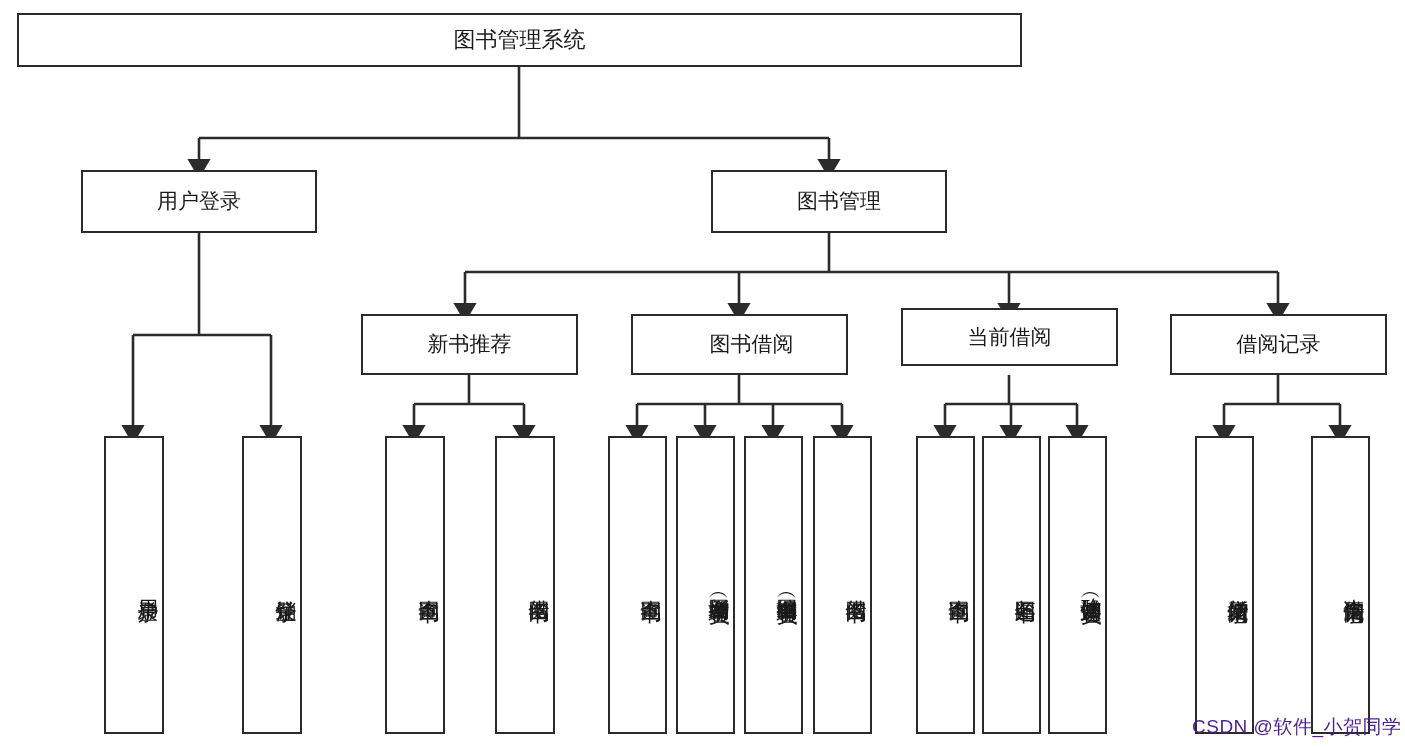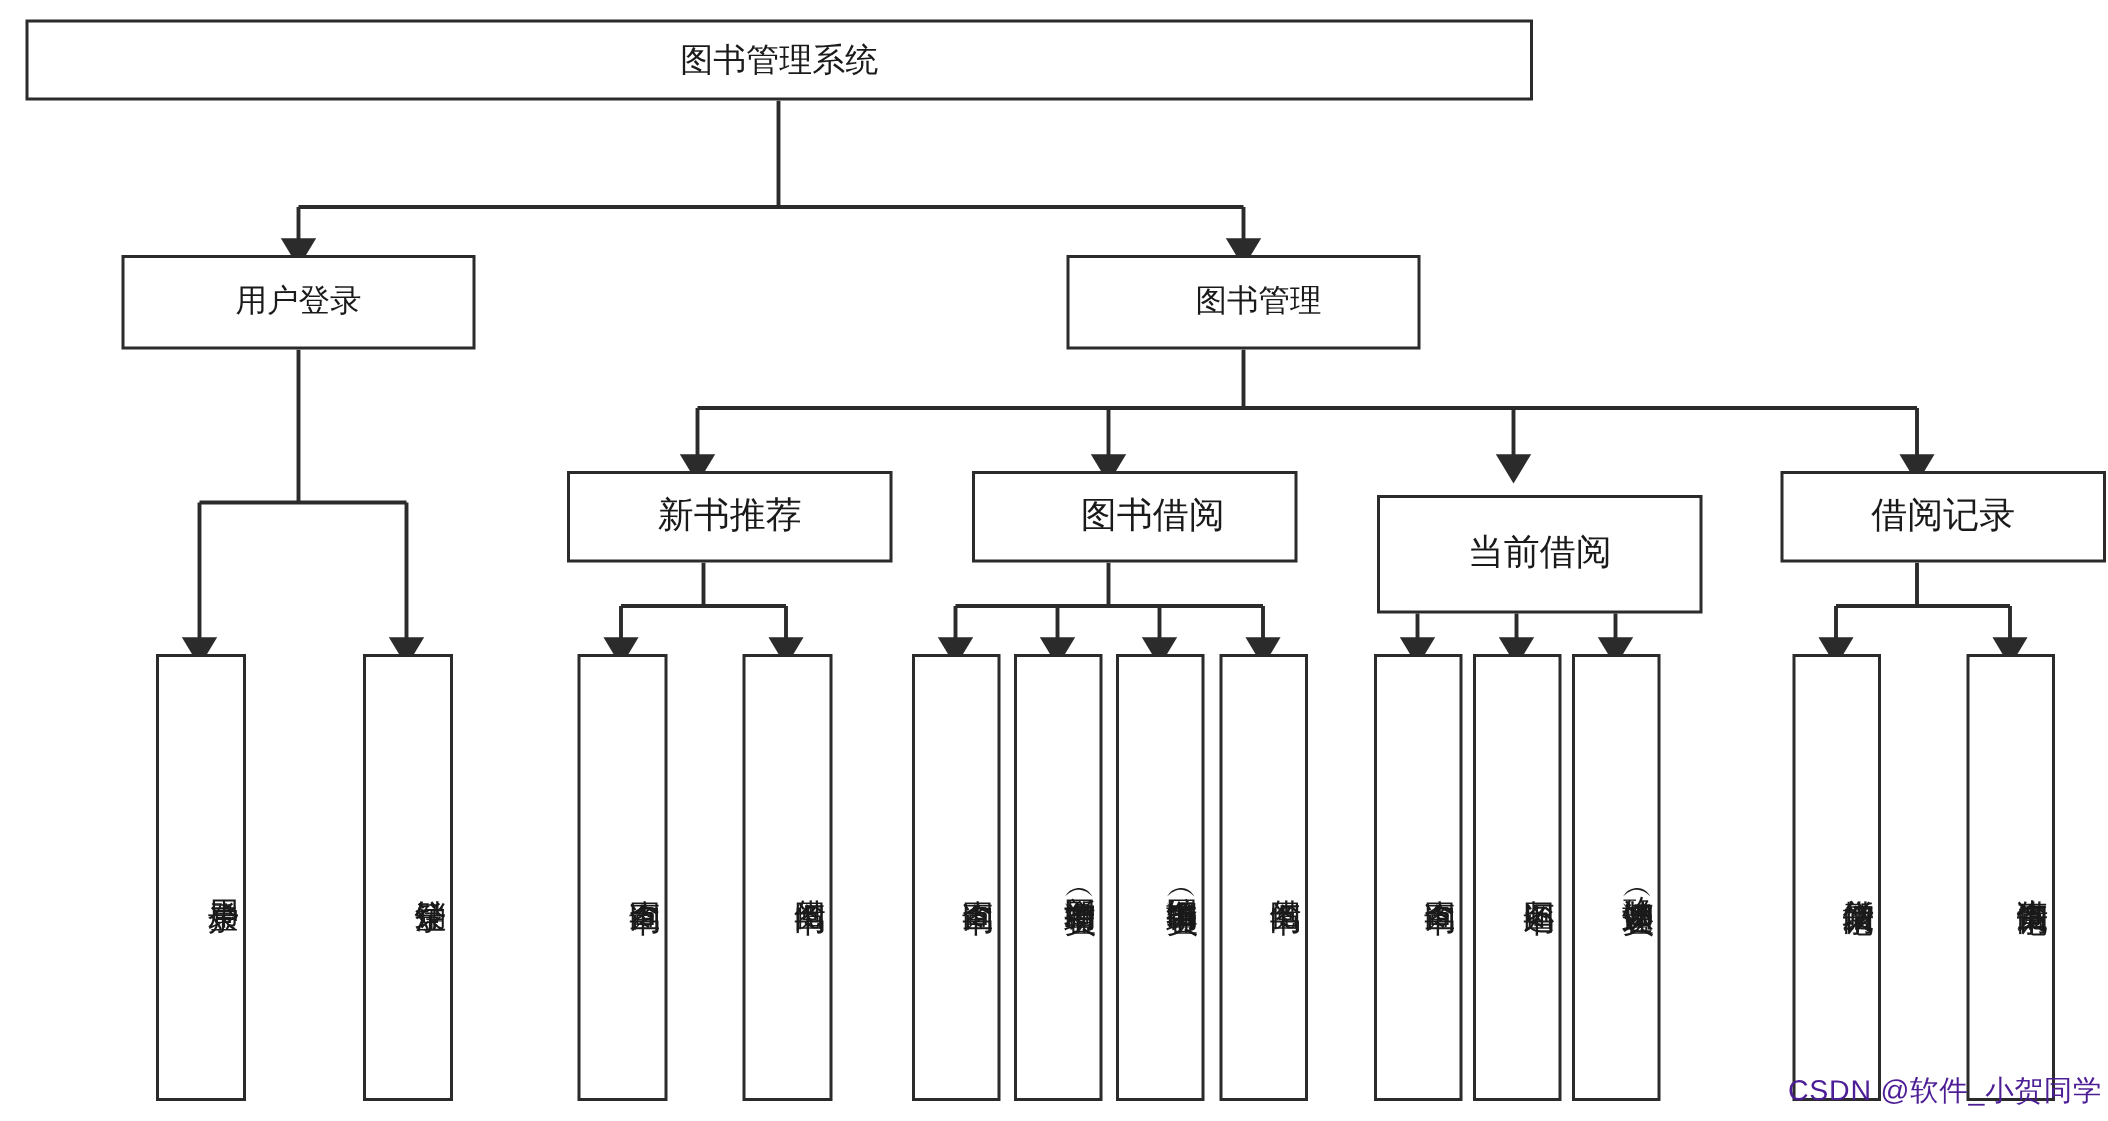--- a/index.html
+++ b/index.html
@@ -29,21 +29,21 @@
     border:2px solid #2b2b2b;
     display:flex;
     align-items:center;
     justify-content:center;
     color:#1a1a1a;
     text-align:center;
     line-height:1.35;
   }
   .node.root{ font-size:22px; }
   .node.tier2{ font-size:21px; }
-  .node.tier3{ font-size:24px;margin-left:17px; }
+  .node.tier3{ font-size:21px; }
   .node.leaf{
     font-size:21px;
     writing-mode:vertical-rl;
     text-orientation:upright;
     padding:14px 0 14px 0;
     align-items:flex-start;
     justify-content:center;
     letter-spacing:1px;
   }
   .node.leaf .vtext{
@@ -127,21 +127,21 @@
   <div class="node tier2" style="left:711px; top:170px; width:236px; height:63px;padding-left:20px;">
     <span>图书管理</span>
   </div>
 
   <div class="node tier3" style="left:361px; top:314px; width:217px; height:61px;">
     <span>新书推荐</span>
   </div>
   <div class="node tier3" style="left:631px; top:314px; width:217px; height:61px;padding-left:24px;">
     <span>图书借阅</span>
   </div>
-  <div class="node tier3" style="left:901px; top:330px; width:217px; height:79px;">
+  <div class="node tier3" style="left:901px; top:308px; width:217px; height:58px;">
     <span>当前借阅</span>
   </div>
   <div class="node tier3" style="left:1170px; top:314px; width:217px; height:61px;">
     <span>借阅记录</span>
   </div>
 
   <div class="node leaf" style="left:104px; top:436px; width:60px; height:298px;">
     <span class="vtext">用户登录</span>
   </div>
   <div class="node leaf" style="left:242px; top:436px; width:60px; height:298px;">

